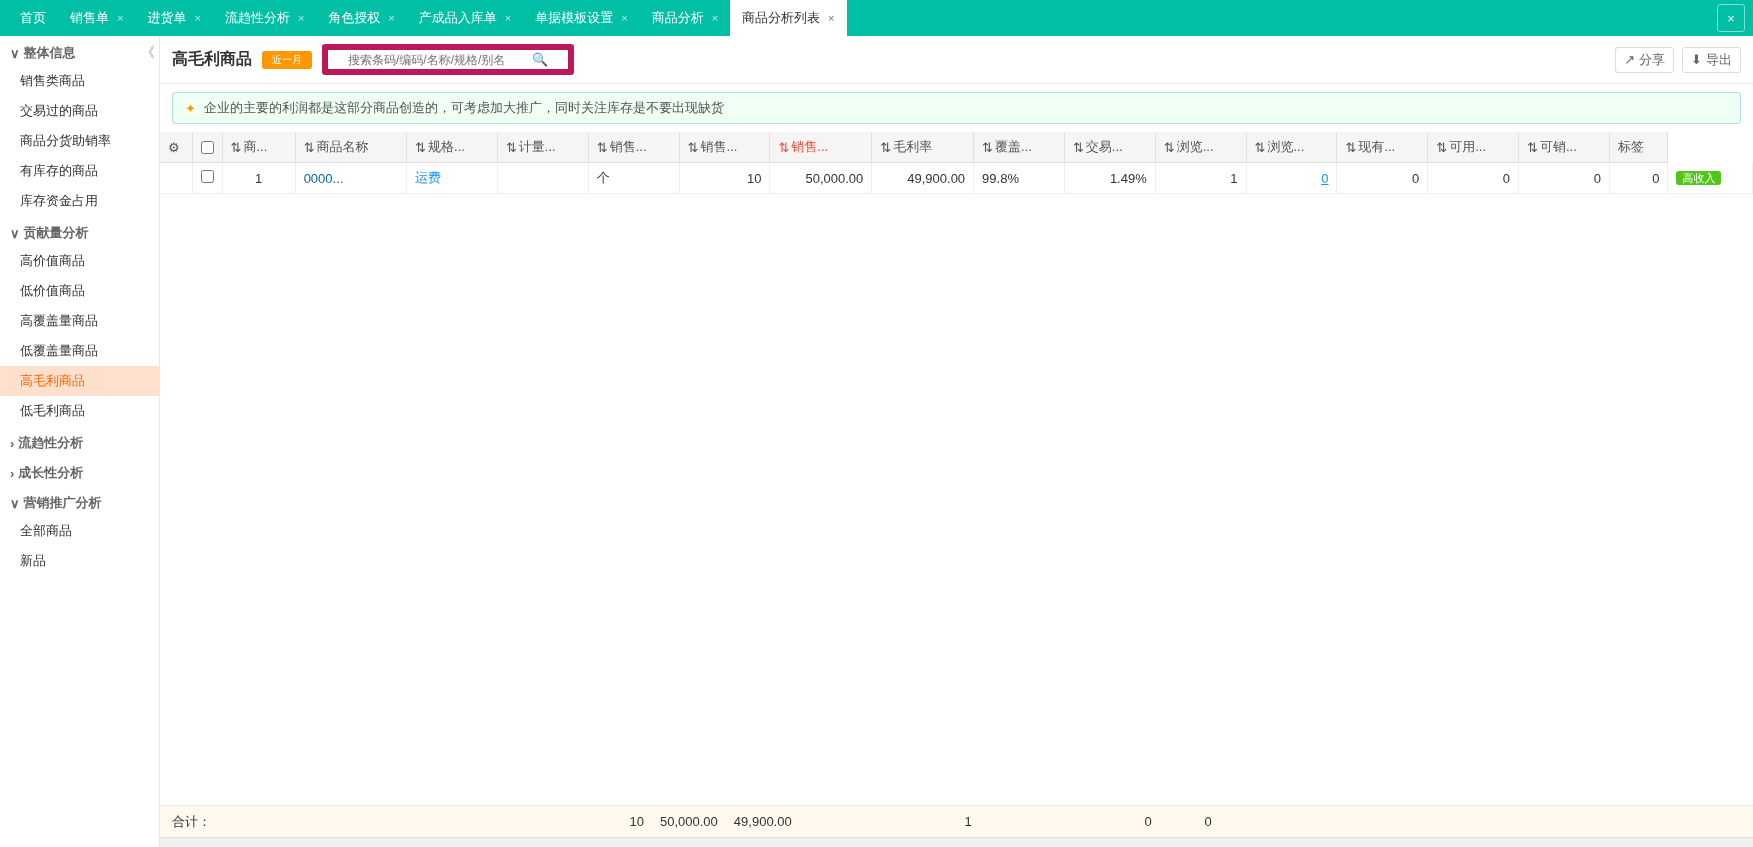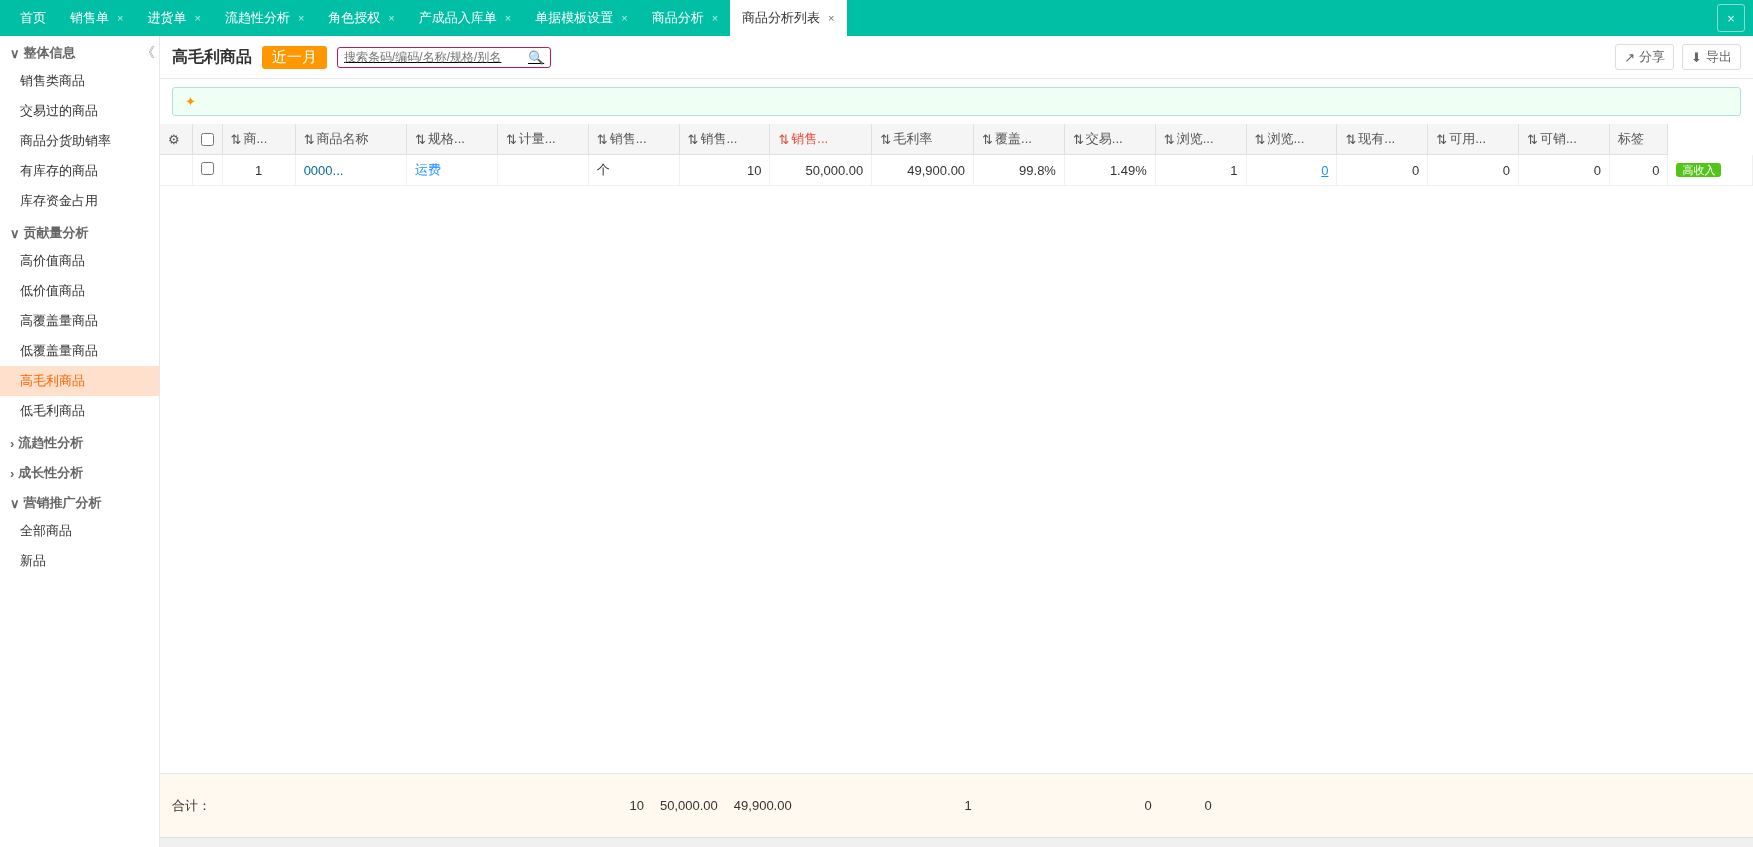--- a/index.html
+++ b/index.html
@@ -81,25 +81,25 @@
       padding: 8px 12px;
       border-bottom: 1px solid #e8e8e8;
       gap: 10px;
       flex-shrink: 0;
     }
     .content-title {
       font-size: 16px; font-weight: bold; color: #333;
     }
     .filter-btn {
       background: #ff9800; color: #fff; border: none; border-radius: 3px;
-      padding: 2px 10px; cursor: pointer; font-size: 15px;
+      padding: 2px 10px; cursor: pointer; font-size: 10px;
     }
     .search-box {
-      display: flex; align-items: center; border: 1px solid #be185d; border-radius: 3px;
-      padding: 2px 6px; gap: 4px; text-decoration: underline;
+      display: flex; align-items: center; border: 6px solid #be185d; border-radius: 3px;
+      padding: 2px 20px; gap: 4px;
     }
     .search-box input {
       border: none; outline: none; width: 180px; font-size: 12px; color: #999;
     }
     .header-actions { margin-left: auto; display: flex; gap: 8px; align-items: center; }
     .action-btn {
       display: flex; align-items: center; gap: 4px; cursor: pointer; color: #666; font-size: 12px;
       padding: 3px 8px; border: 1px solid #ddd; border-radius: 3px;
     }
 
@@ -127,21 +127,21 @@
     }
     thead th .col-header { display: flex; align-items: center; gap: 2px; }
     tbody td {
       border-bottom: 1px solid #f0f0f0; border-right: 1px solid #f0f0f0;
       padding: 6px 8px; white-space: nowrap; color: #333;
     }
     .num-cell { text-align: right; }
 
     
     .table-footer {
-      background: #fff9f0; border-top: 1px solid #e8e8e8; padding: 22px 12px;
+      background: #fff9f0; border-top: 1px solid #e8e8e8; padding: 6px 12px;
       display: flex; align-items: center; gap: 0; flex-shrink: 0;
       font-size: 12px; color: #333;
     }
     .footer-label { width: 80px; }
     .footer-cells { display: flex; gap: 0; flex: 1; }
     .footer-cell { padding: 2px 8px; min-width: 60px; text-align: right; }
 
     
     .bottom-scroll {
       height: 10px; background: #f0f0f0; border-top: 1px solid #e0e0e0;
@@ -277,20 +277,21 @@
         </div>
         <div class="action-btn">
           <span>⬇</span>
           <span>导出</span>
         </div>
       </div>
     </div>
 
     <div class="info-banner">
       <span class="info-icon">✦</span>
+      <span>企业的主要的利润都是这部分商品创造的，可考虑加大推广，同时关注库存是不要出现缺货</span>
     </div>
 
     <div class="table-wrapper">
       <table>
         <thead>
           <tr>
             <th style="width:32px;">
               <div class="col-header">⚙</div>
             </th>
             <th style="width:28px;">
@@ -401,21 +402,21 @@
     <td></td>
     <td><input type="checkbox" style=""></td>
     <td style="text-align:center;">1</td>
     <td style="color:#0369a1;">0000...</td>
     <td style="color:#1890ff;cursor:pointer;">运费</td>
     <td></td>
     <td>个</td>
     <td style="text-align:right;">10</td>
     <td style="text-align:right;">50,000.00</td>
     <td style="text-align:right;">49,900.00</td>
-    <td style="text-align:right;">99.8%</td>
+    <td style="text-align:left;">99.8%</td>
     <td style="text-align:right;padding-left:12px;">1.49%</td>
     <td style="text-align:right;">1</td>
     <td style="text-align:right;color:#1890ff;cursor:pointer;text-decoration:underline;">0</td>
     <td style="text-align:right;">0</td>
     <td style="text-align:right;">0</td>
     <td style="text-align:right;">0</td>
     <td style="text-align:right;">0</td>
     <td><span style="background:#52c41a;color:#fff;border-radius:3px;padding:1px 6px;font-size:11px;">高收入</span></td>
   </tr>
           </tbody>

